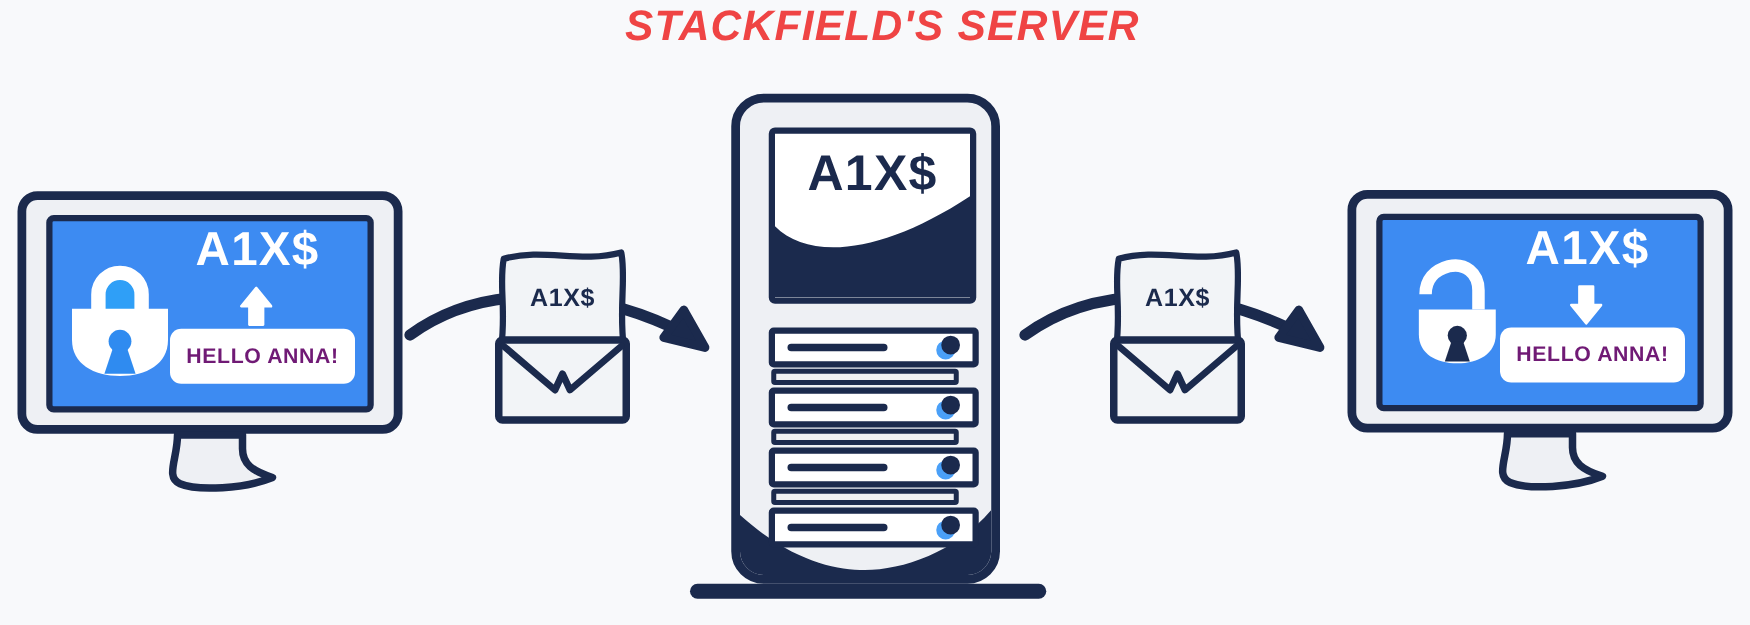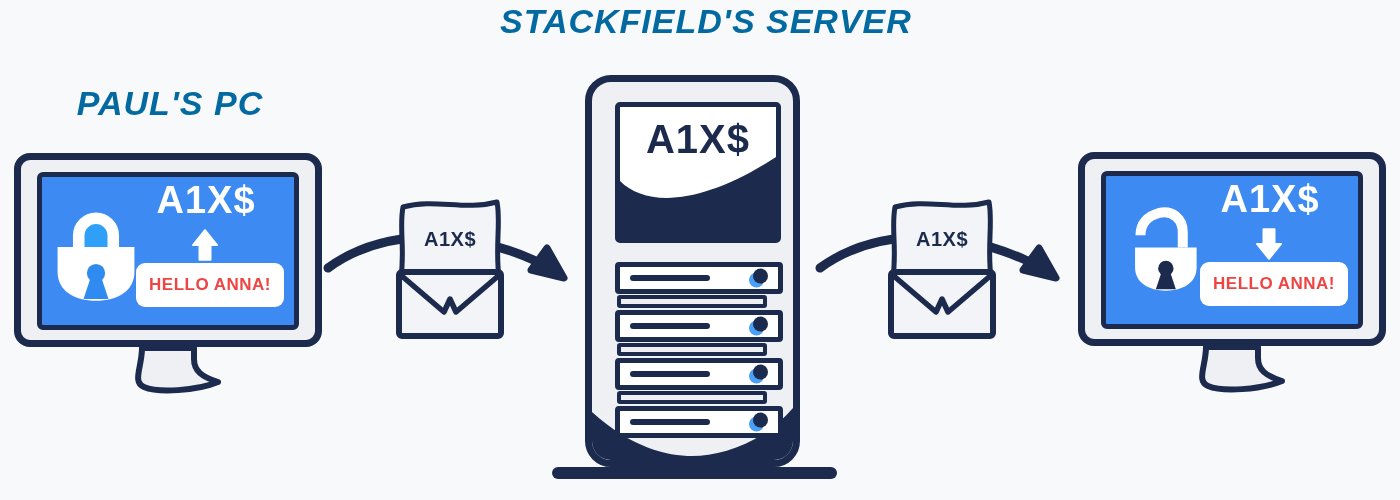--- a/index.html
+++ b/index.html
@@ -2,41 +2,41 @@
 <html><head>
 <meta charset="utf-8">
 <style>
   html,body{margin:0;padding:0;background:#f8f9fb;}
   .canvas{
     position:relative;width:1400px;height:500px;background:#f8f9fb;
     font-family:"Liberation Sans",sans-serif;overflow:hidden;
   }
   .title{
     position:absolute;font-weight:bold;font-style:italic;font-size:34px;
-    color:#0369a1;text-align:center;letter-spacing:1px;white-space:nowrap;
+    color:#ef4444;text-align:center;letter-spacing:1px;white-space:nowrap;
   }
   
   .monitor{
     position:absolute;width:308px;height:194px;background:#eef0f4;
     border:7px solid #1b2a4d;border-radius:16px;box-sizing:border-box;
   }
   .screen{
     position:absolute;left:16px;top:12px;width:262px;height:158px;
     background:#3d8bf2;border:5px solid #1b2a4d;border-radius:6px;box-sizing:border-box;
   }
   .lock{position:absolute;left:6px;top:12px;}
   .cipher{
     position:absolute;left:96px;top:2px;width:136px;text-align:center;
     font-size:38px;font-weight:bold;color:#ffffff;letter-spacing:1px;
   }
   .crypt-arrow{position:absolute;left:150px;top:52px;}
   .message{
     position:absolute;left:94px;top:86px;width:148px;height:44px;background:#ffffff;
     border-radius:9px;display:flex;align-items:center;justify-content:center;
-    font-weight:bold;font-size:17px;color:#ef4444;letter-spacing:.5px;white-space:nowrap;text-align:center;
+    font-weight:bold;font-size:17px;color:#701a75;letter-spacing:.5px;white-space:nowrap;text-align:center;
   }
   .stand{position:absolute;}
   
   .transfer{position:absolute;width:260px;height:160px;}
   .transfer svg{position:absolute;left:0;top:0;}
   .env-label{
     position:absolute;left:84px;top:46px;width:96px;text-align:center;
     font-size:20px;font-weight:bold;color:#1b2a4d;letter-spacing:.5px;
   }
   
@@ -71,21 +71,20 @@
     border:4px solid #1b2a4d;border-radius:3px;box-sizing:border-box;
   }
   .div-1{top:213px;} .div-2{top:261px;} .div-3{top:309px;}
   .floor{position:absolute;left:552px;top:467px;width:285px;height:12px;background:#1b2a4d;border-radius:6px;}
 </style>
 </head>
 <body>
 
 <div class="canvas">
 
-  <div class="title" style="left:18px;top:84px;width:304px;">PAUL'S PC</div>
 
   <div class="monitor" style="left:14px;top:153px;">
     <div class="screen">
       <span class="lock">
         <svg width="96" height="120" viewBox="0 0 100 120">
           <path d="M32 62 V46 a18 18 0 0 1 36 0 V62" fill="#2f9ff7" stroke="#ffffff" stroke-width="12"></path>
           <path d="M10 58 h80 v26 c0 20 -18 30 -40 30 s-40 -10 -40 -30 z" fill="#ffffff"></path>
           <circle cx="50" cy="85" r="9.5" fill="#2f8bf0"></circle>
           <path d="M44 91 L37 112 L63 112 L56 91 Z" fill="#2f8bf0"></path>
         </svg>

